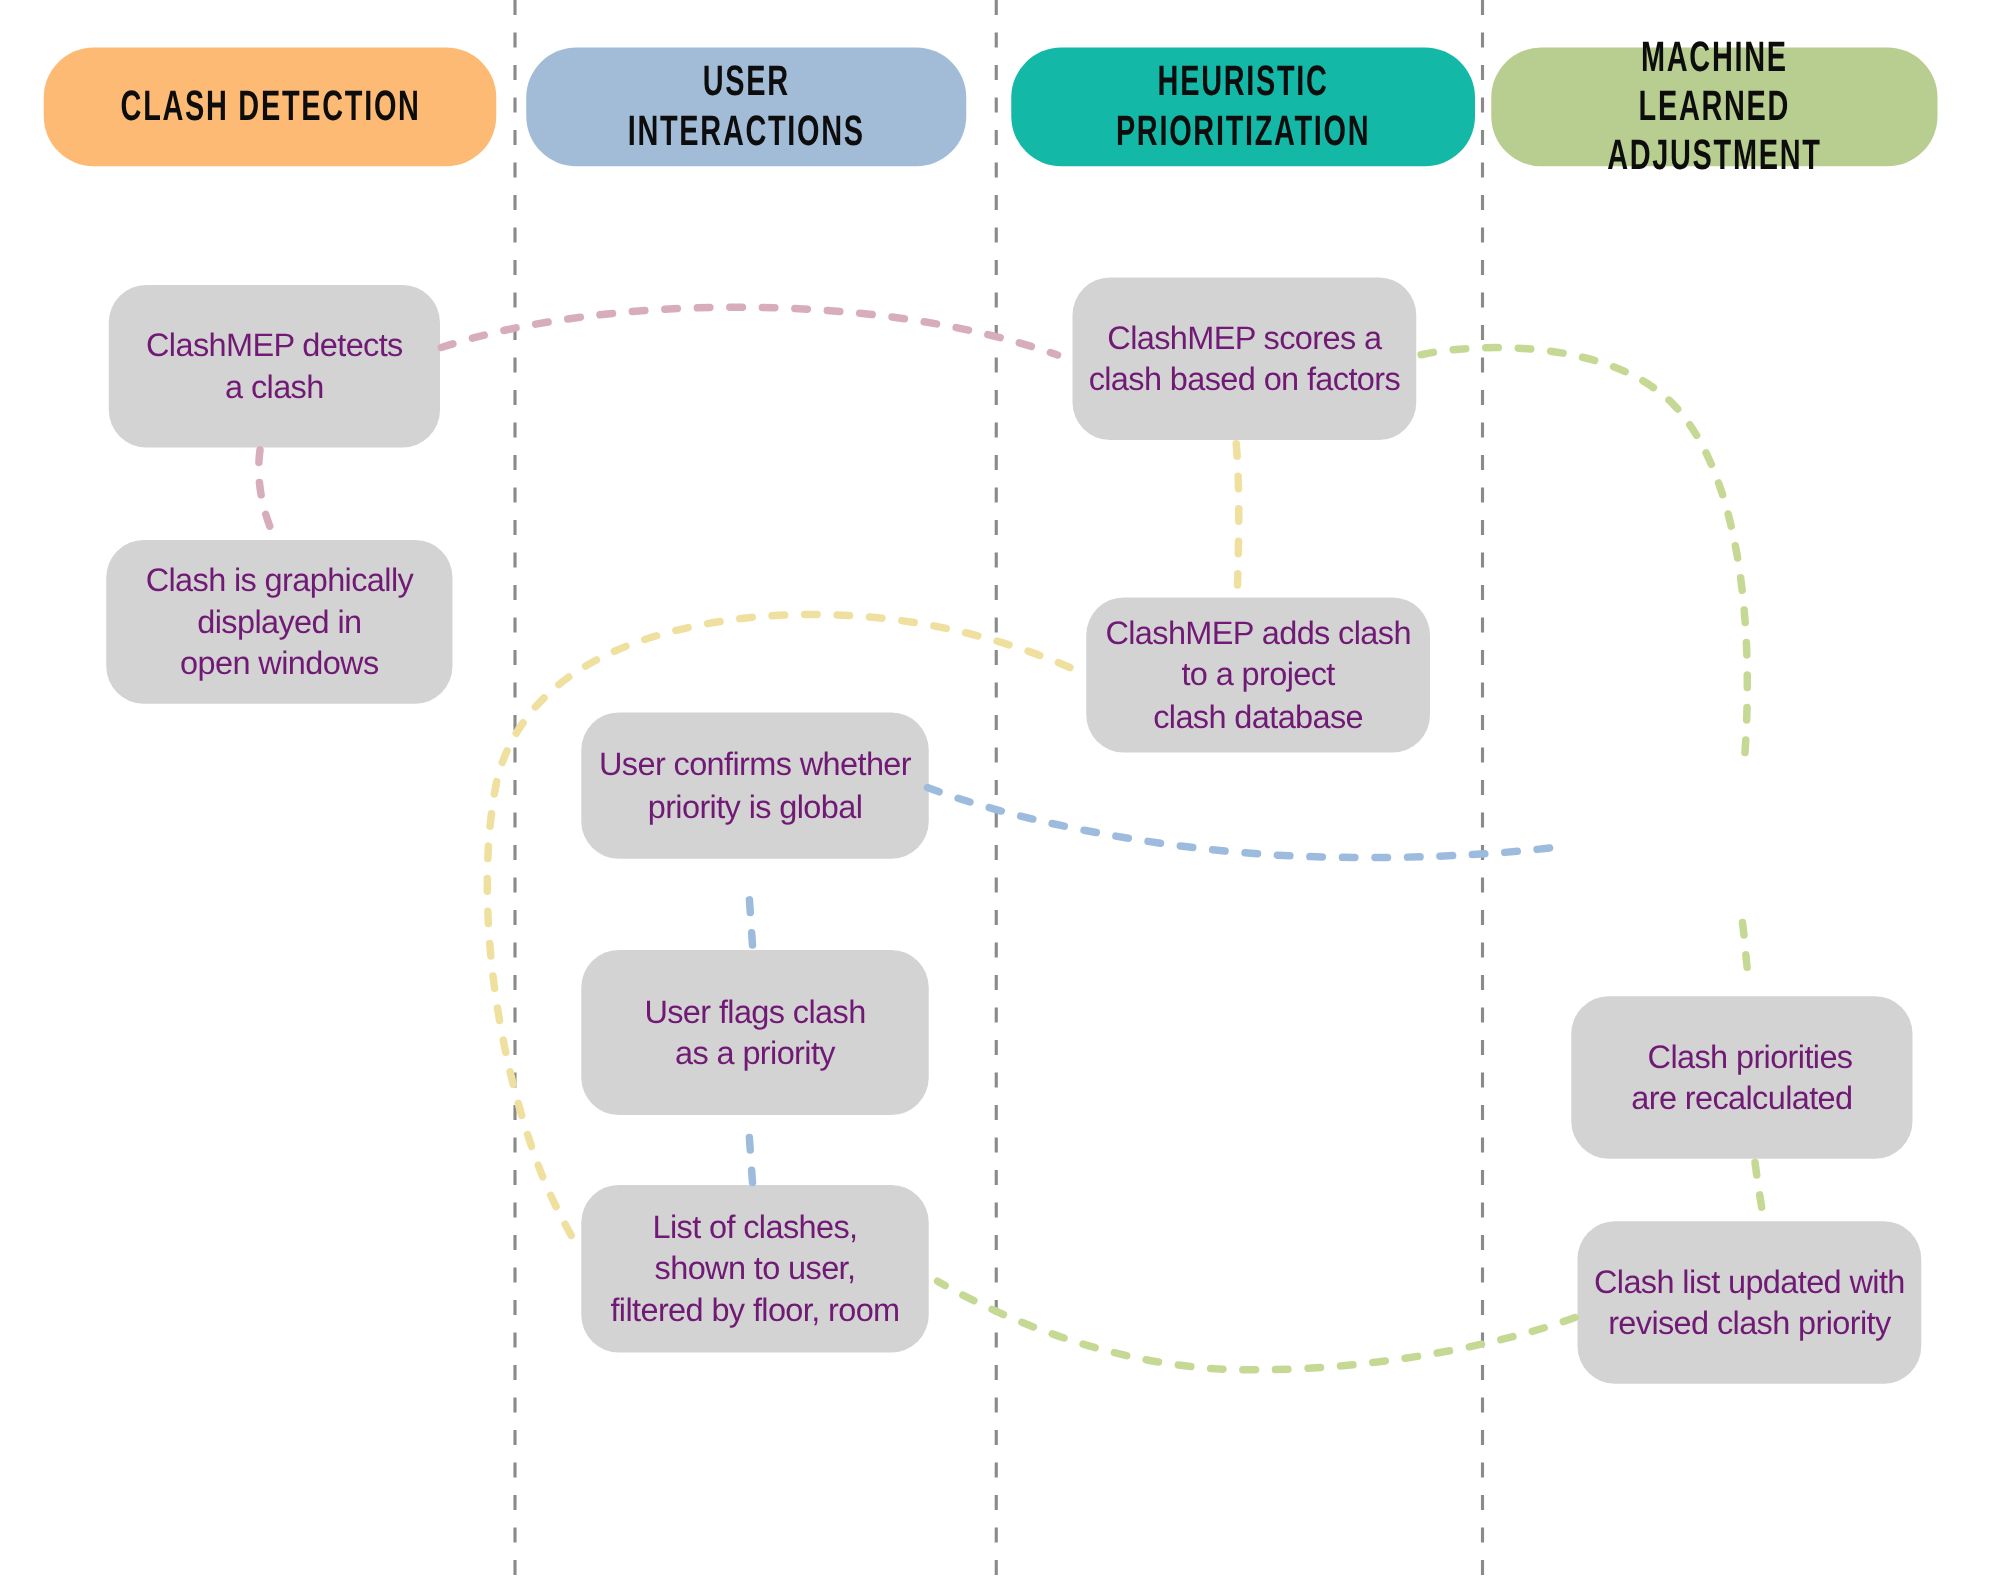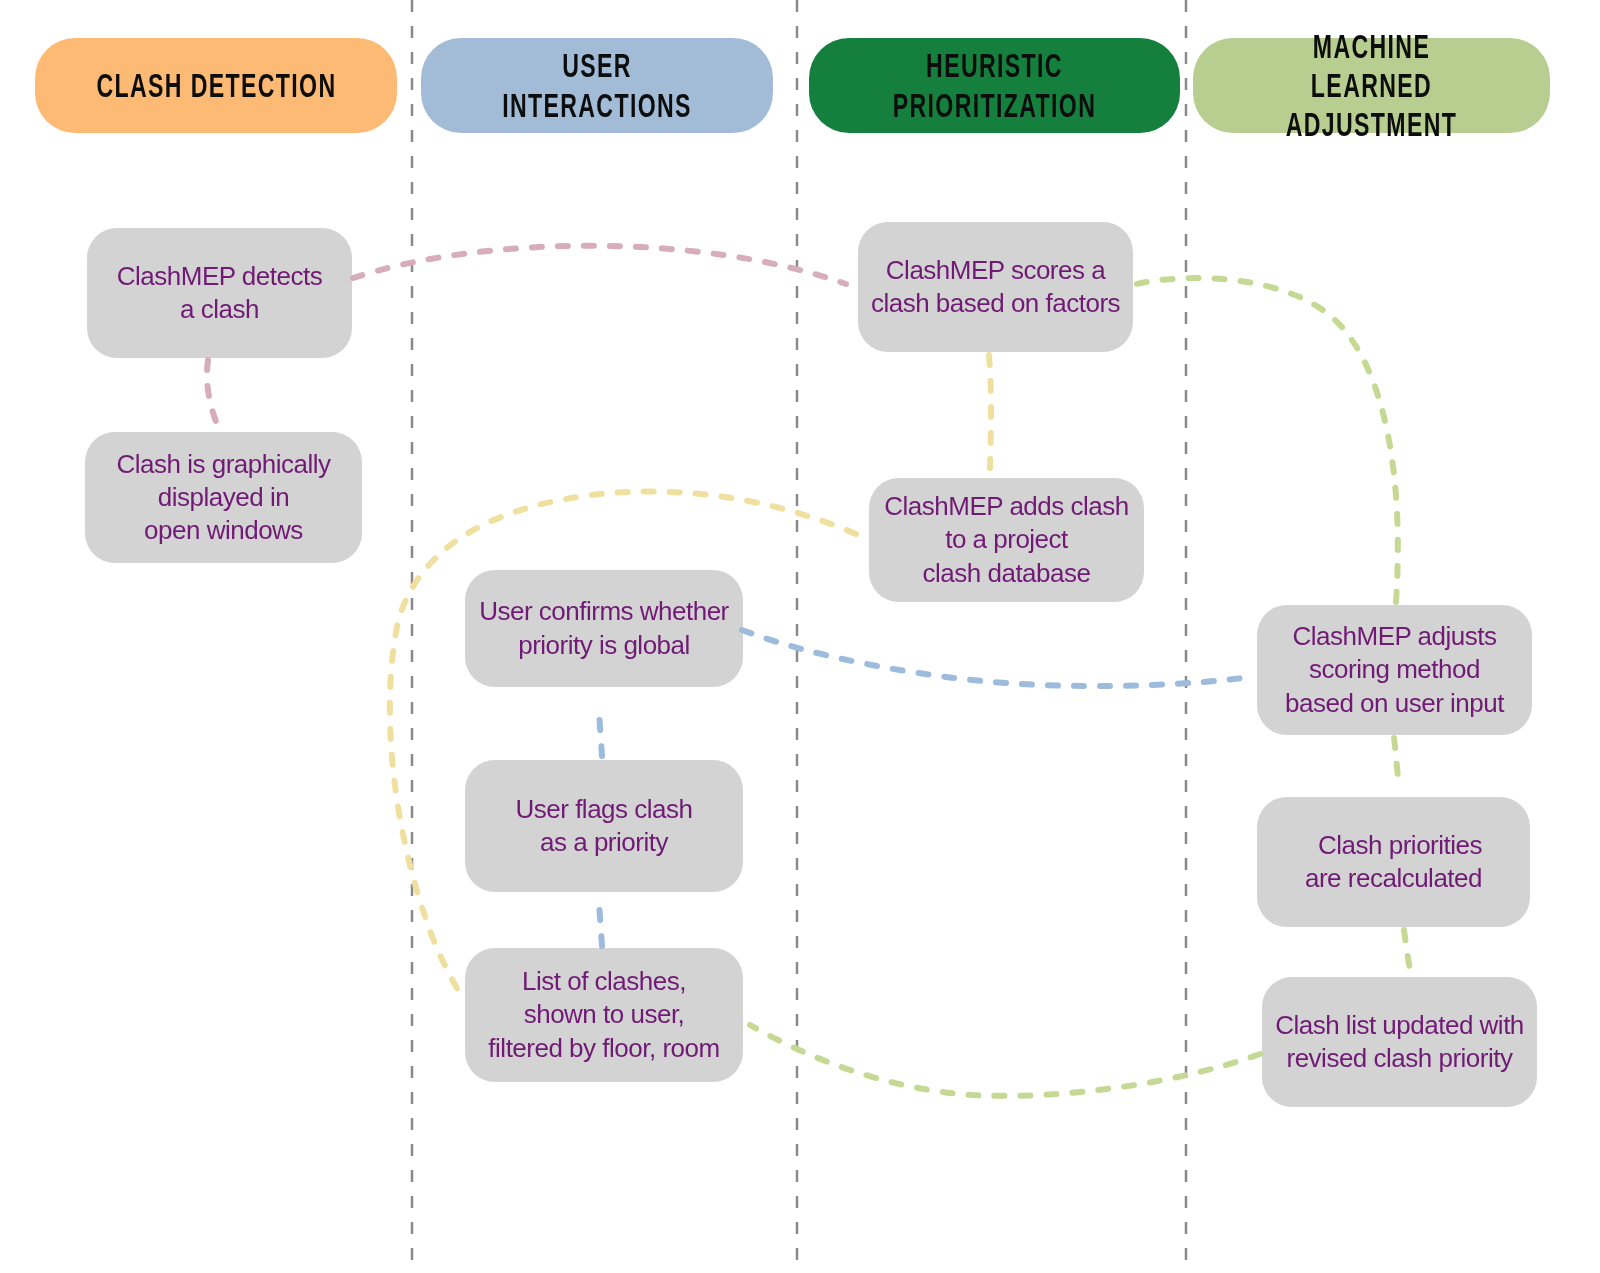--- a/index.html
+++ b/index.html
@@ -50,21 +50,21 @@
 <body>
 
 <div class="canvas">
 
   <div class="hdr hdr1" style="background-color: #fdba74;">
     <span class="hdr-text">CLASH DETECTION</span>
   </div>
   <div class="hdr hdr2" style="background-color: rgb(162, 188, 215);">
     <span class="hdr-text">USER INTERACTIONS</span>
   </div>
-  <div class="hdr hdr3" style="background-color: #15803d;">
+  <div class="hdr hdr3" style="background-color: #14b8a6;">
     <span class="hdr-text">HEURISTIC PRIORITIZATION</span>
   </div>
   <div class="hdr hdr4" style="background-color: rgb(183, 206, 144);">
     <span class="hdr-text">MACHINE LEARNED
 ADJUSTMENT</span>
   </div>
 
   <div class="box b-detects" style="background-color: rgb(211, 211, 211);">
     <span class="box-text">ClashMEP detects
 a clash</span>
@@ -88,25 +88,20 @@
 filtered by floor, room</span>
   </div>
   <div class="box b-scores" style="background-color: rgb(211, 211, 211);">
     <span class="box-text">ClashMEP scores a
 clash based on factors</span>
   </div>
   <div class="box b-adds" style="background-color: rgb(211, 211, 211);">
     <span class="box-text">ClashMEP adds clash
 to a project
 clash database</span>
-  </div>
-  <div class="box b-adjusts" style="background-color: rgb(211, 211, 211);">
-    <span class="box-text">ClashMEP adjusts
-scoring method
-based on user input</span>
   </div>
   <div class="box b-recalculated" style="background-color: rgb(211, 211, 211);">
     <span class="box-text">Clash priorities
 are recalculated</span>
   </div>
   <div class="box b-updated" style="background-color: rgb(211, 211, 211);">
     <span class="box-text">Clash list updated with
 revised clash priority</span>
   </div>
 

